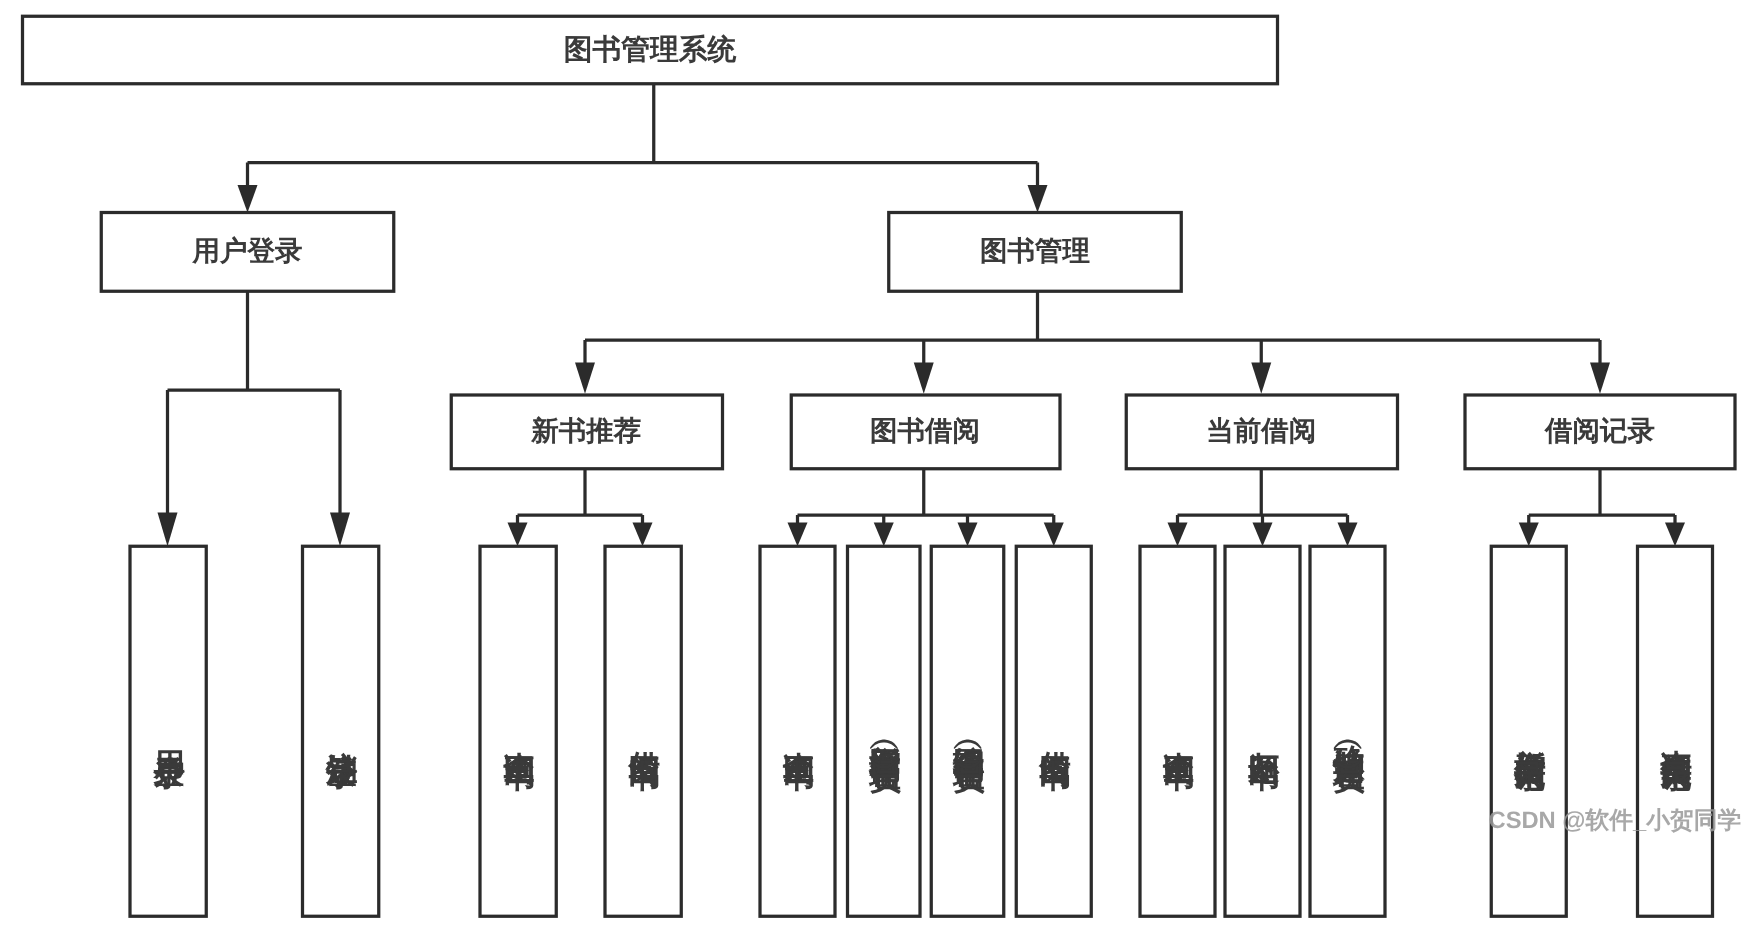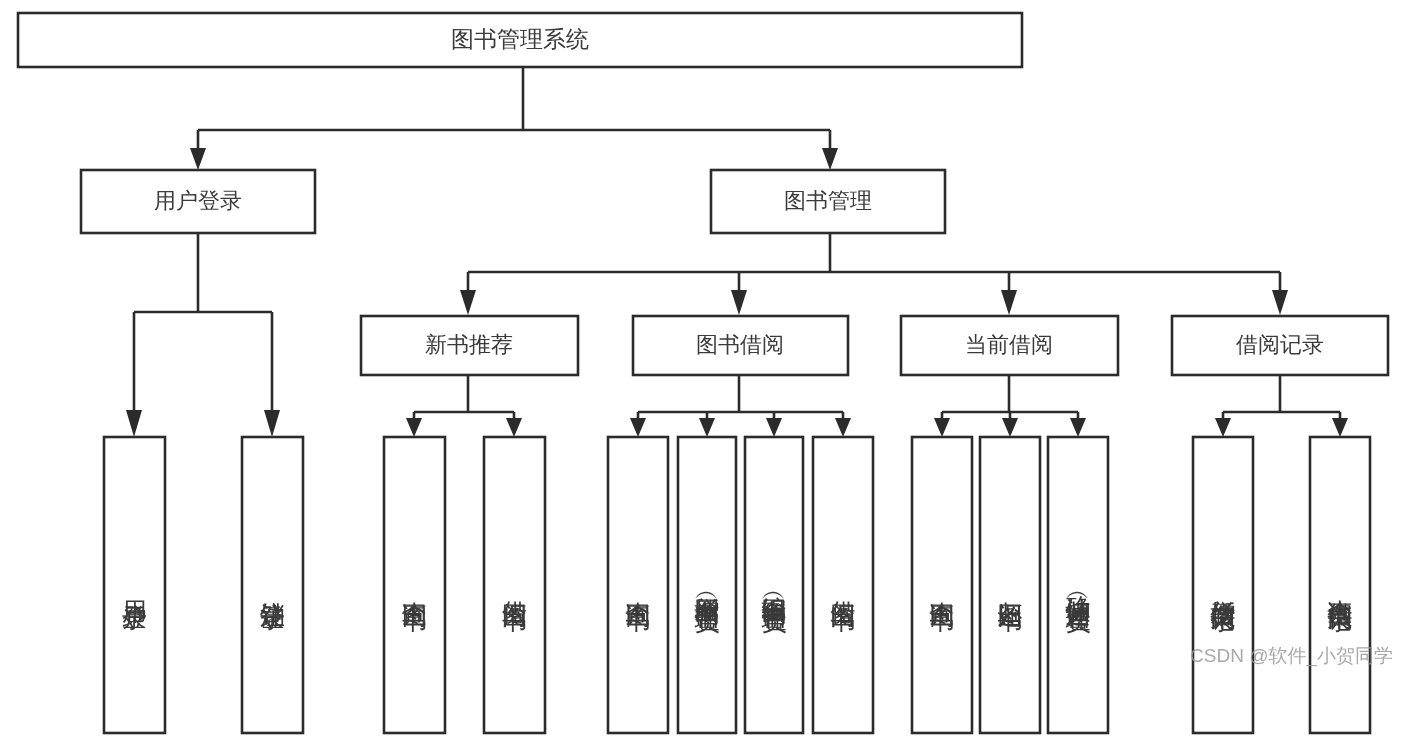--- a/index.html
+++ b/index.html
@@ -11,20 +11,21 @@
     width: 1405px;
     height: 747px;
     font-family: "Liberation Sans", "DejaVu Sans", sans-serif;
     overflow: hidden;
   }
   #diagram-root {
     position: relative;
     width: 1405px;
     height: 673px;
     background: #ffffff;
+    font-weight: bold;
   }
   svg#tree-svg {
     position: absolute;
     left: 0;
     top: 0;
     width: 1405px;
     height: 747px;
     display: block;
   }
   .node-box {

